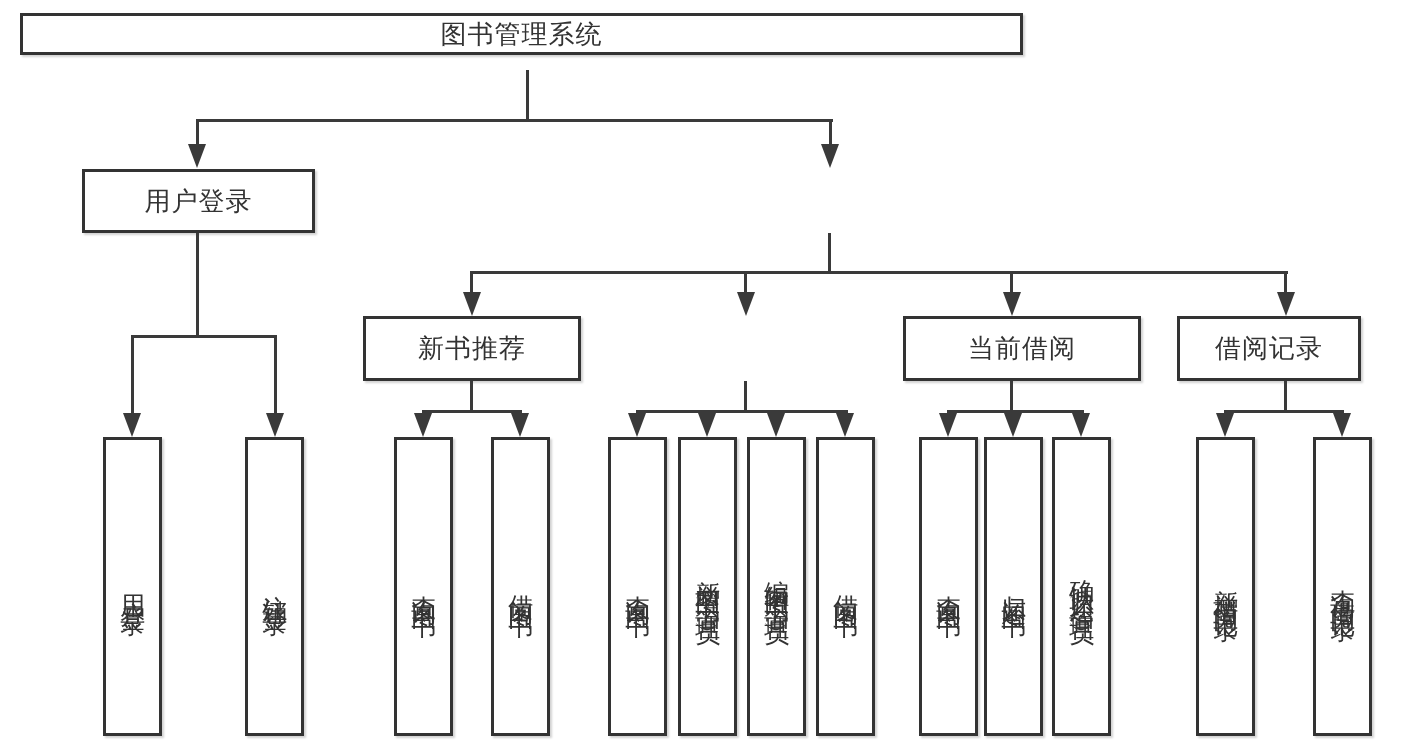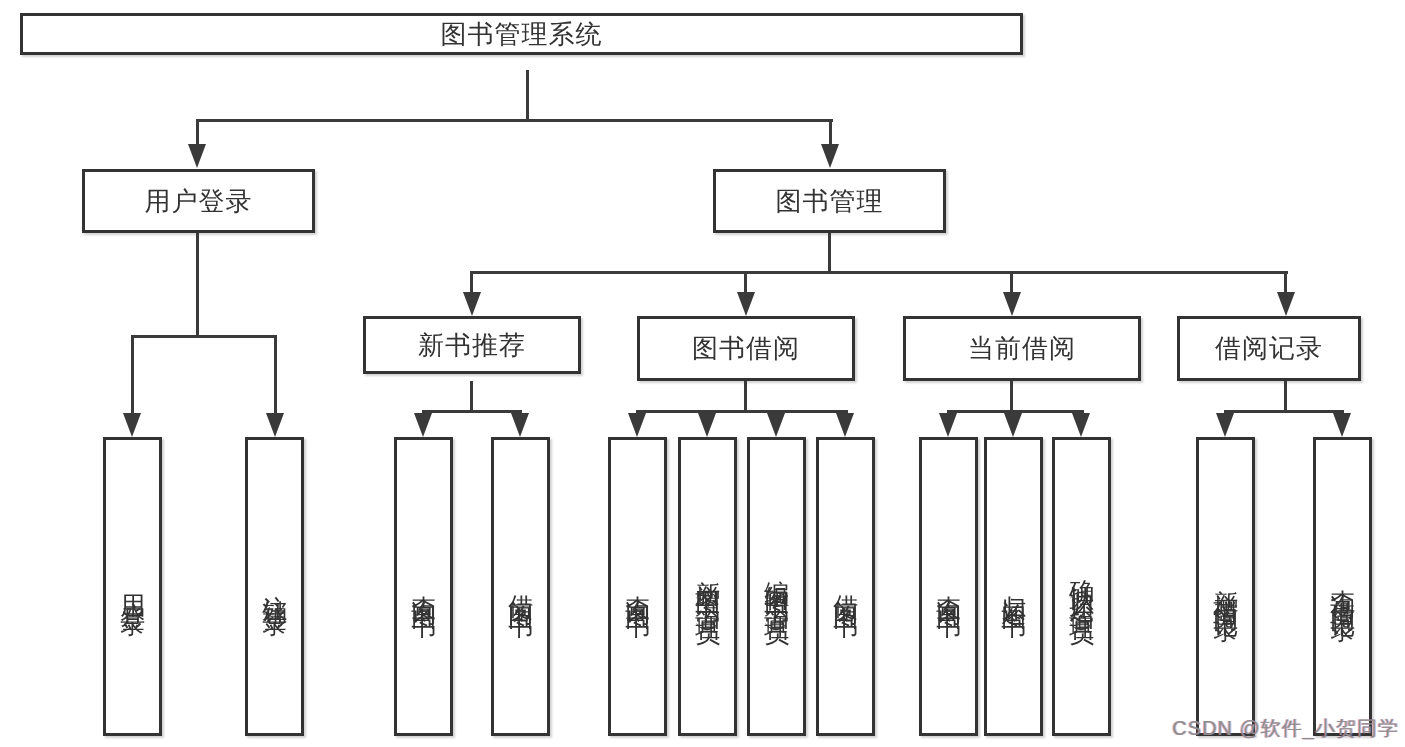--- a/index.html
+++ b/index.html
@@ -54,29 +54,23 @@
 
 <div class="canvas">
 
   <div class="box" style="left:20px;top:13px;width:1003px;height:42px">
     <span class="hlabel">图书管理系统</span>
   </div>
 
   <div class="box" style="left:82px;top:169px;width:233px;height:64px">
     <span class="hlabel">用户登录</span>
   </div>
-  <div class="box" style="left:713px;top:169px;width:233px;height:64px">
-    <span class="hlabel">图书管理</span>
-  </div>
 
-  <div class="box" style="left:363px;top:316px;width:218px;height:58px">
+  <div class="box" style="left:363px;top:316px;width:218px;height:65px">
     <span class="hlabel">新书推荐</span>
-  </div>
-  <div class="box" style="left:637px;top:316px;width:218px;height:65px">
-    <span class="hlabel">图书借阅</span>
   </div>
   <div class="box" style="left:903px;top:316px;width:238px;height:65px">
     <span class="hlabel">当前借阅</span>
   </div>
   <div class="box" style="left:1177px;top:316px;width:184px;height:65px">
     <span class="hlabel">借阅记录</span>
   </div>
 
   <div class="box leaf" style="left:103px;top:437px;width:59px;height:299px">
     <span>用户登录</span>
@@ -163,15 +157,14 @@
   <div class="line" style="left:947px;top:410px;width:137px;height:3px"></div>
   <div class="arrow" style="left:939px;top:413px"></div>
   <div class="arrow" style="left:1004px;top:413px"></div>
   <div class="arrow" style="left:1072px;top:413px"></div>
 
   <div class="line" style="left:1284px;top:381px;width:3px;height:31px"></div>
   <div class="line" style="left:1224px;top:410px;width:120px;height:3px"></div>
   <div class="arrow" style="left:1216px;top:413px"></div>
   <div class="arrow" style="left:1333px;top:413px"></div>
 
-  <div class="watermark">CSDN @软件_小贺同学</div>
 
 </div>
 
 </body></html>

